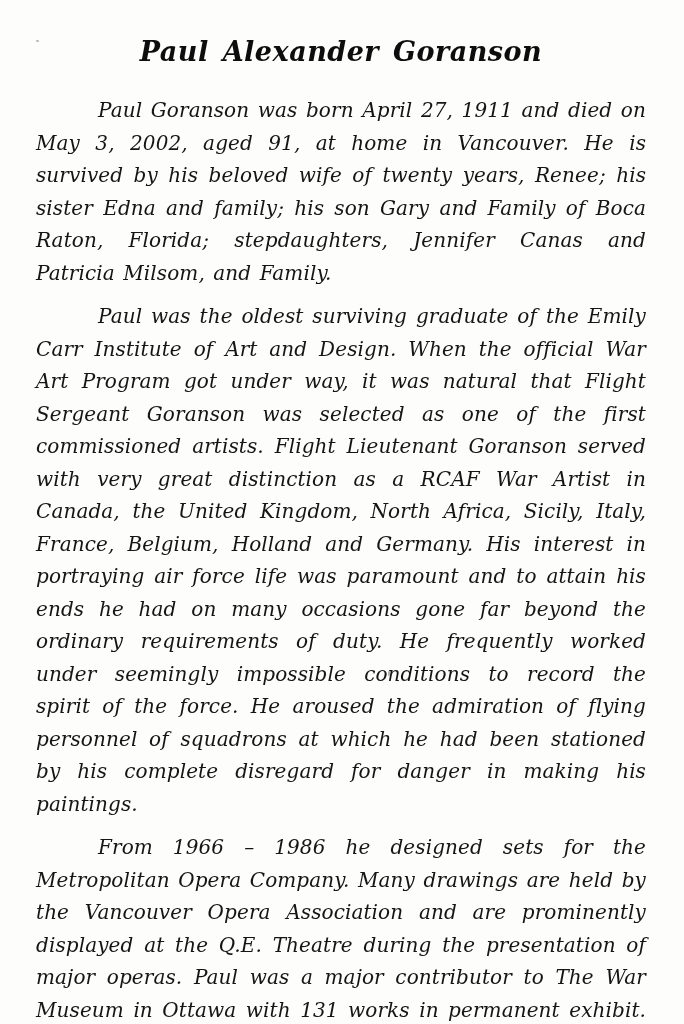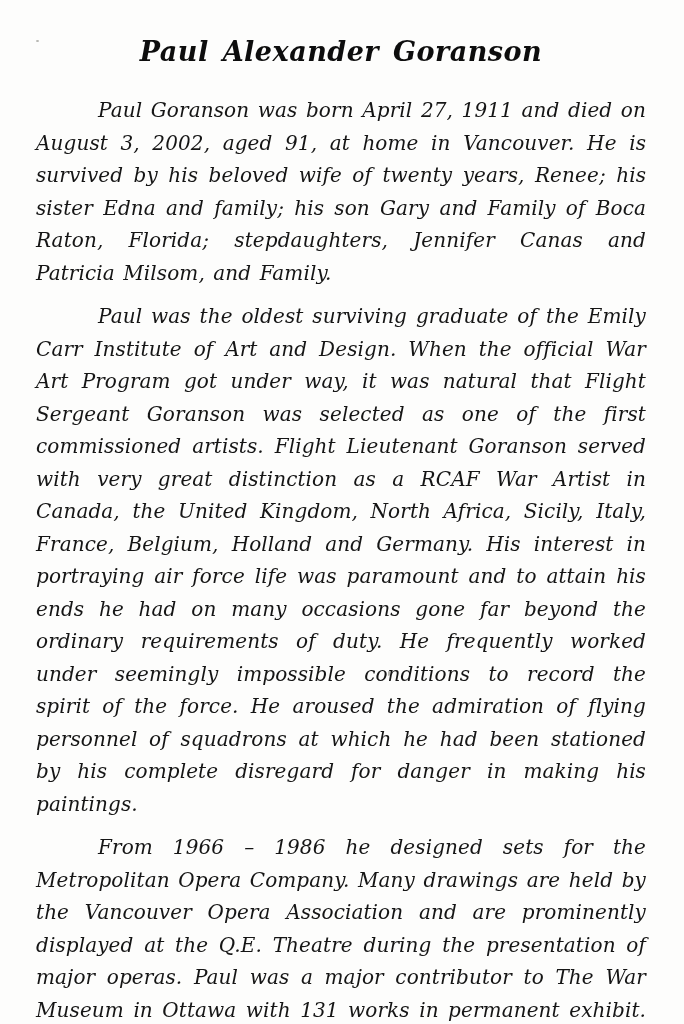--- a/index.html
+++ b/index.html
@@ -46,21 +46,21 @@
     .speck-1 { left: 36px; top: 40px; width: 3px; height: 2px; }
     .speck-2 { left: 388px; top: 671px; width: 2px; height: 5px; border-radius: 1px; }
   </style>
 </head>
 <body>
 
 <div class="page">
 
   <h1 class="doc-title">Paul Alexander Goranson</h1>
 
-  <p class="doc-paragraph">Paul Goranson was born April 27, 1911 and died on August 3, 2002, aged 91, at home in Vancouver. He is survived by his beloved wife of twenty years, Renee; his sister Edna and family; his son Gary and Family of Boca Raton, Florida; stepdaughters, Jennifer Canas and Patricia Milsom, and Family.</p>
+  <p class="doc-paragraph">Paul Goranson was born April 27, 1911 and died on May 3, 2002, aged 91, at home in Vancouver. He is survived by his beloved wife of twenty years, Renee; his sister Edna and family; his son Gary and Family of Boca Raton, Florida; stepdaughters, Jennifer Canas and Patricia Milsom, and Family.</p>
 
   <p class="doc-paragraph">Paul was the oldest surviving graduate of the Emily Carr Institute of Art and Design. When the official War Art Program got under way, it was natural that Flight Sergeant Goranson was selected as one of the first commissioned artists. Flight Lieutenant Goranson served with very great distinction as a RCAF War Artist in Canada, the United Kingdom, North Africa, Sicily, Italy, France, Belgium, Holland and Germany. His interest in portraying air force life was paramount and to attain his ends he had on many occasions gone far beyond the ordinary requirements of duty. He frequently worked under seemingly impossible conditions to record the spirit of the force. He aroused the admiration of flying personnel of squadrons at which he had been stationed by his complete disregard for danger in making his paintings.</p>
 
   <p class="doc-paragraph">From 1966 – 1986 he designed sets for the Metropolitan Opera Company. Many drawings are held by the Vancouver Opera Association and are prominently displayed at the Q.E. Theatre during the presentation of major operas. Paul was a major contributor to The War Museum in Ottawa with 131 works in permanent exhibit. After retiring from the ‘Met’ he moved back to Vancouver with his wife Renee to paint solely for pleasure. Paul was a very versatile artist whose works include a variety of media: watercolours, sketches, prints and oil paintings documenting interesting events and scenes that caught his eye.</p>
 
   <span class="scan-speck speck-1"></span>
   <span class="scan-speck speck-2"></span>
 
 </div>
 

